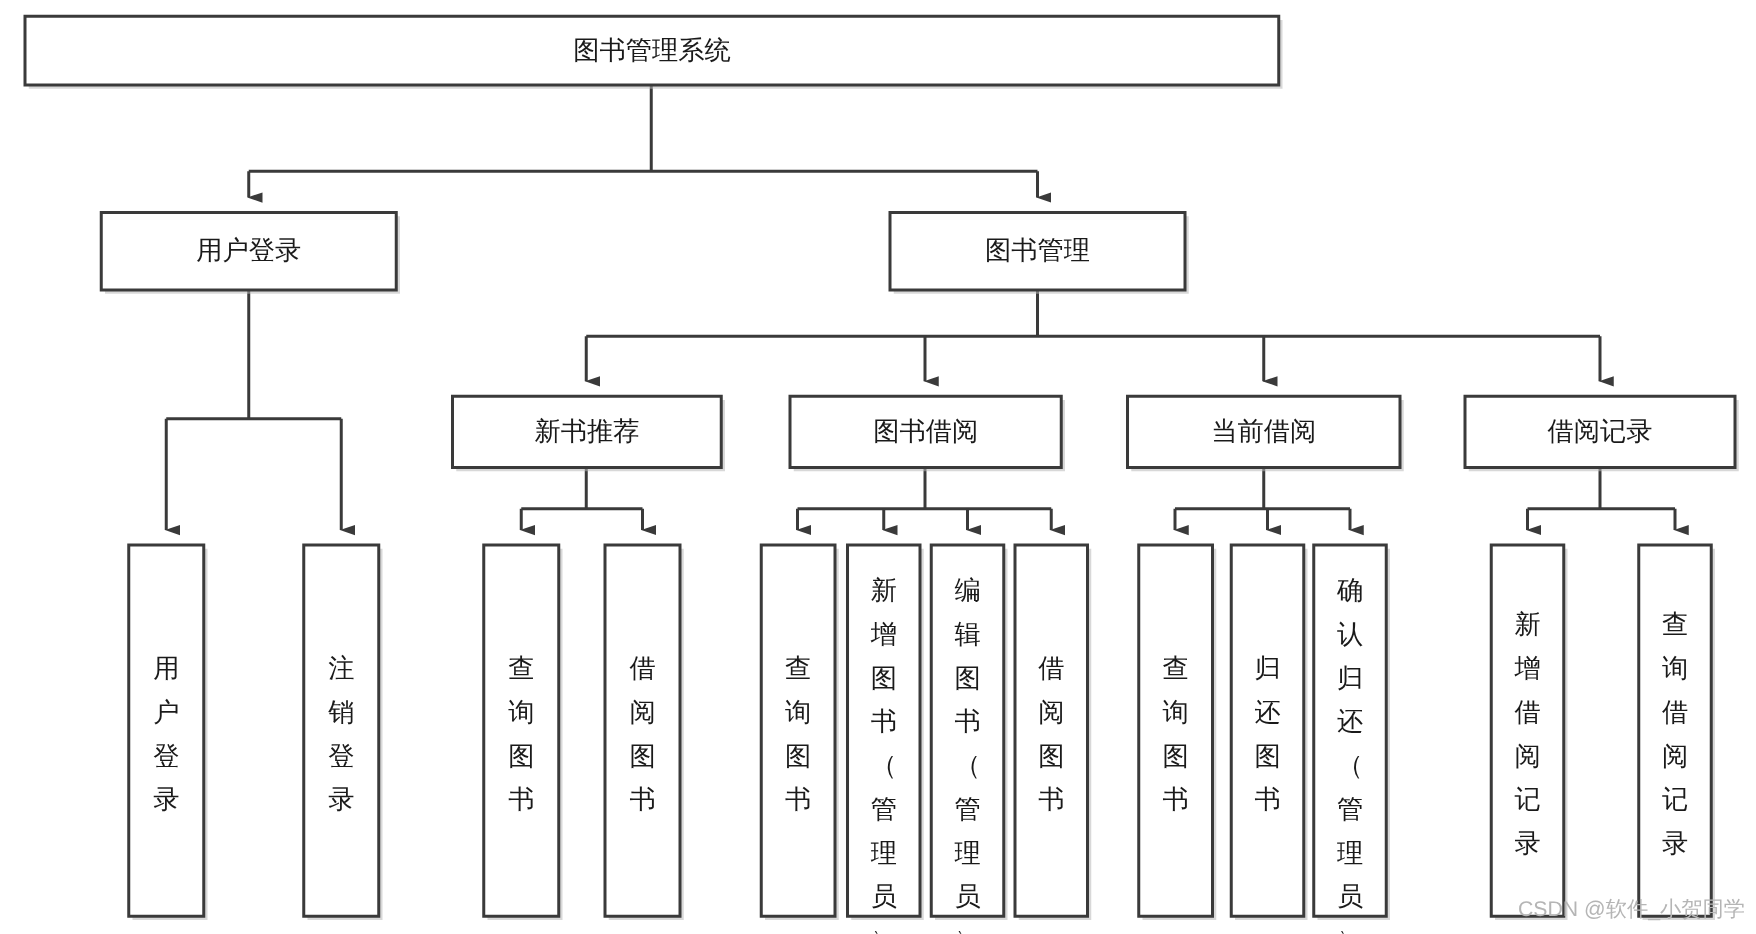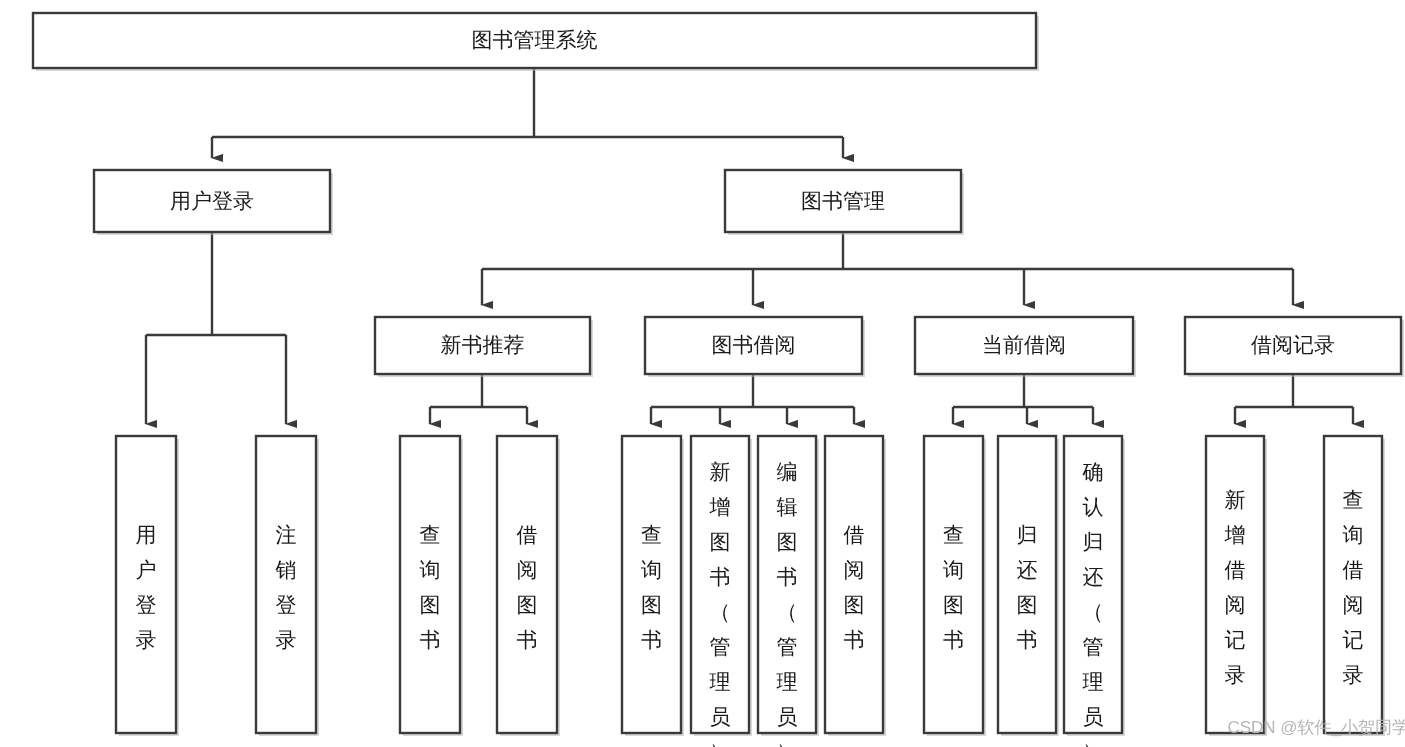--- a/index.html
+++ b/index.html
@@ -10,21 +10,21 @@
   }
   body {
     width: 1405px;
     height: 747px;
     overflow: hidden;
     font-family: "Liberation Sans", "DejaVu Sans", sans-serif;
     position: relative;
   }
   #diagram-root {
     position: absolute;
-    left: 13px;
+    left: 0;
     top: 0;
     width: 1342px;
     height: 747px;
   }
   svg.diagram {
     display: block;
     width: 1405px;
     height: 747px;
     background: #ffffff;
   }

